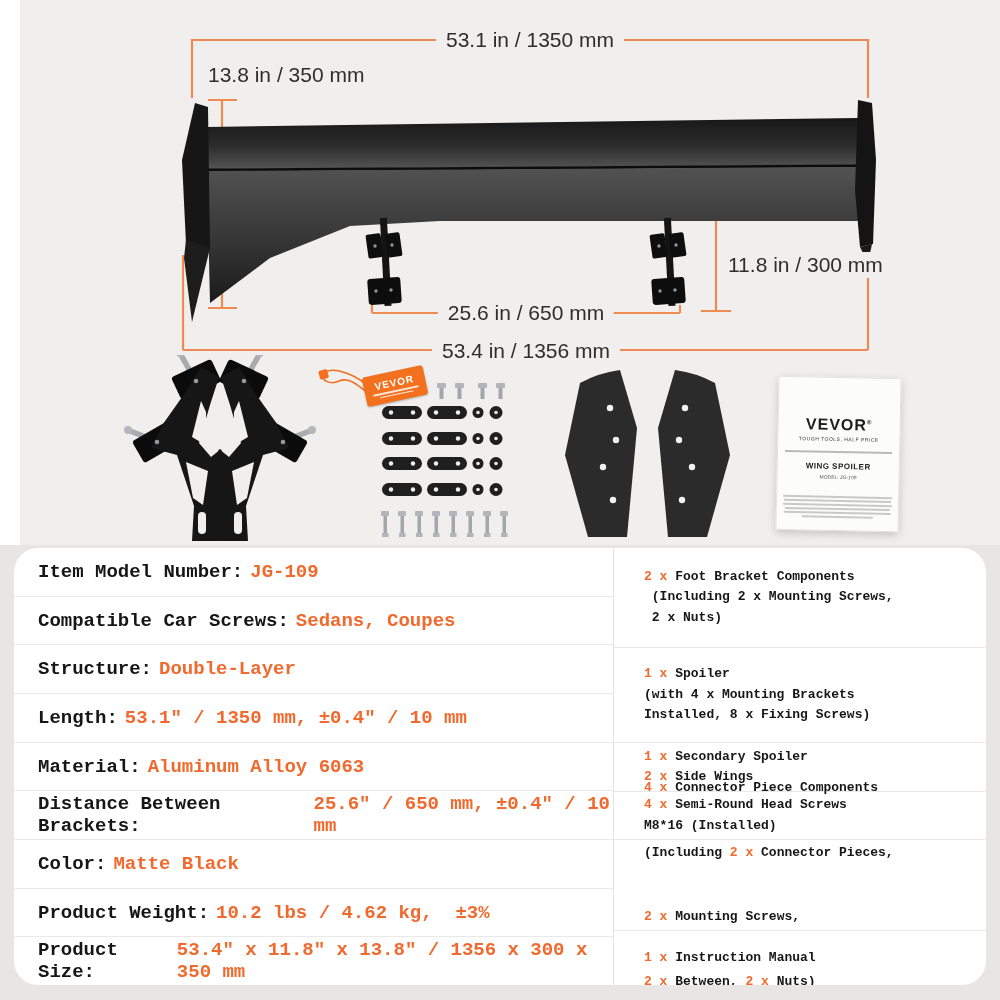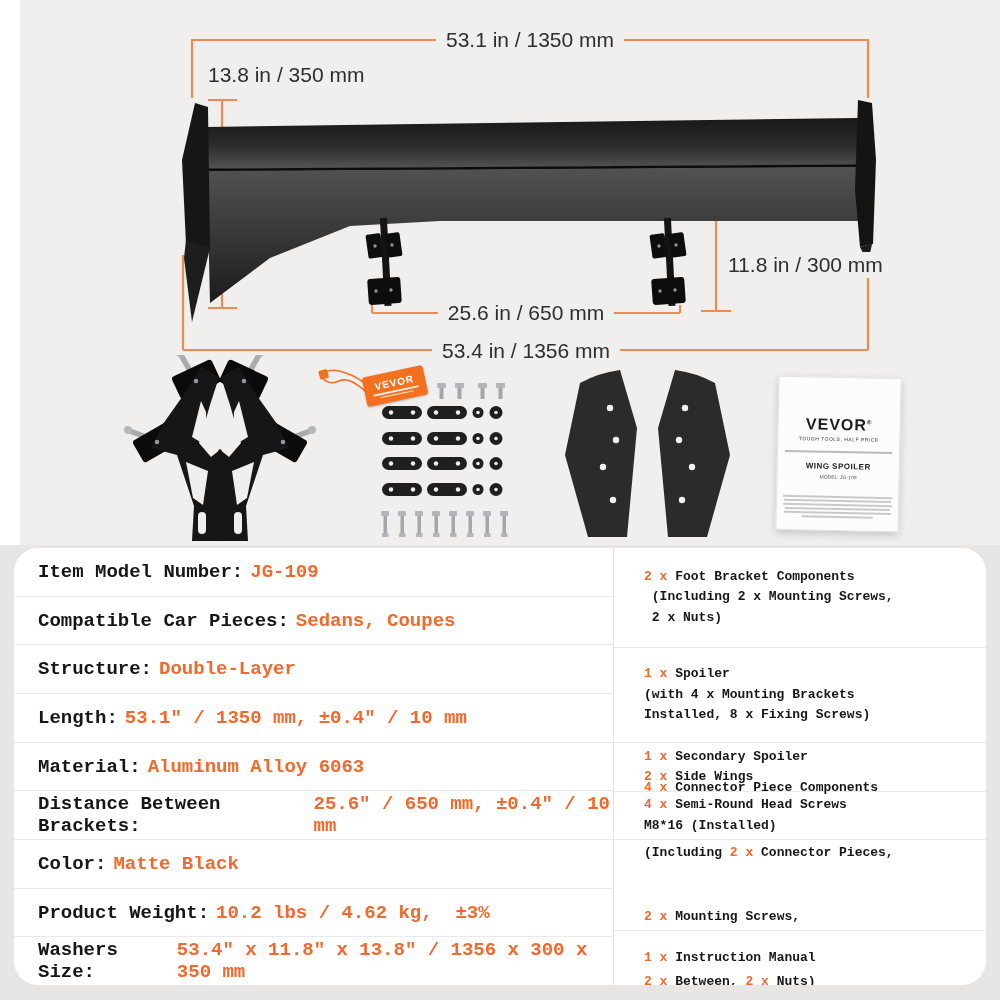--- a/index.html
+++ b/index.html
@@ -306,28 +306,28 @@
         <div style="width:89%"></div>
         <div style="width:58%"></div>
     </div>
   </div>
 </div>
 
 <div class="table-section">
   <div class="panel">
     <div id="spec-rows">
         <div class="spec-row"><span class="spec-label">Item Model Number:</span><span class="spec-value">JG-109</span></div>
-        <div class="spec-row"><span class="spec-label">Compatible Car Pieces:</span><span class="spec-value">Sedans, Coupes</span></div>
+        <div class="spec-row"><span class="spec-label">Compatible Car Screws:</span><span class="spec-value">Sedans, Coupes</span></div>
         <div class="spec-row"><span class="spec-label">Structure:</span><span class="spec-value">Double-Layer</span></div>
         <div class="spec-row"><span class="spec-label">Length:</span><span class="spec-value">53.1" / 1350 mm, ±0.4" / 10 mm</span></div>
         <div class="spec-row"><span class="spec-label">Material:</span><span class="spec-value">Aluminum Alloy 6063</span></div>
         <div class="spec-row"><span class="spec-label">Distance Between Brackets:</span><span class="spec-value">25.6" / 650 mm, ±0.4" / 10 mm</span></div>
         <div class="spec-row"><span class="spec-label">Color:</span><span class="spec-value">Matte Black</span></div>
         <div class="spec-row"><span class="spec-label">Product Weight:</span><span class="spec-value">10.2 lbs / 4.62 kg,  ±3%</span></div>
-        <div class="spec-row"><span class="spec-label">Washers Size:</span><span class="spec-value">53.4" x 11.8" x 13.8" / 1356 x 300 x 350 mm</span></div>
+        <div class="spec-row"><span class="spec-label">Product Size:</span><span class="spec-value">53.4" x 11.8" x 13.8" / 1356 x 300 x 350 mm</span></div>
       </div>
     <div class="col-divider"></div>
     <div id="pkg-rows">
         <div class="pkg-row">
           <div class="pkg-line"><span class="orange">2 x </span><span>Foot Bracket Components</span></div>
           <div class="pkg-line"><span> (Including 2 x Mounting Screws,</span></div>
           <div class="pkg-line"><span> 2 x Nuts)</span></div>
         </div>
         <div class="pkg-row">
           <div class="pkg-line"><span class="orange">1 x </span><span>Spoiler</span></div>

